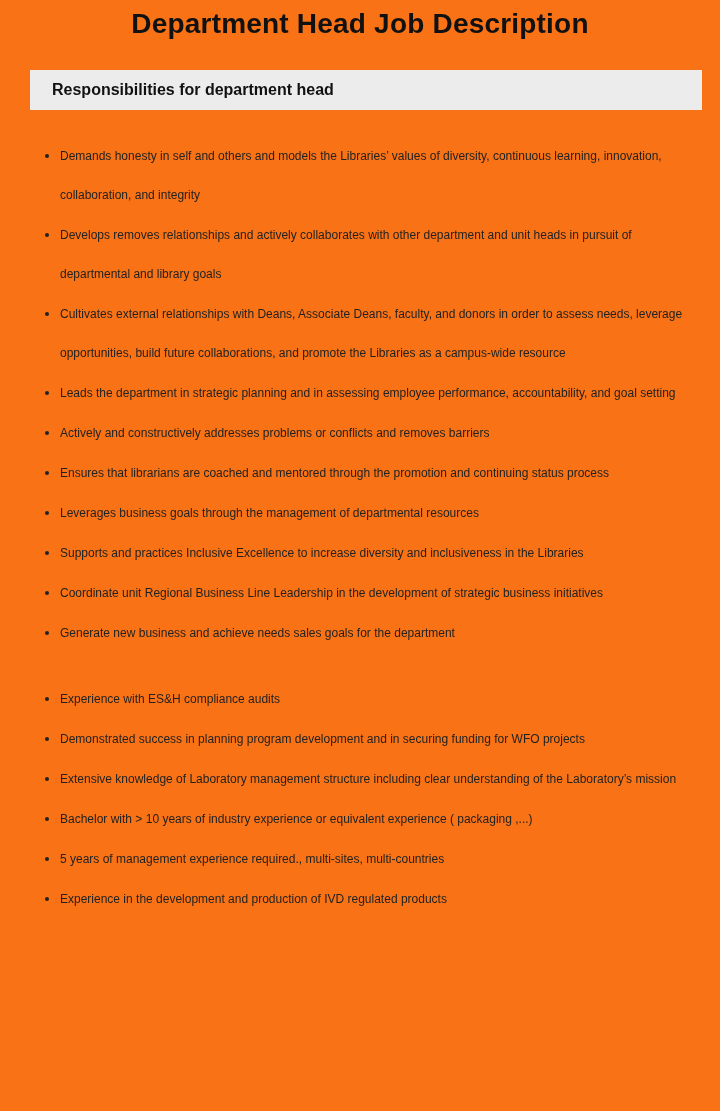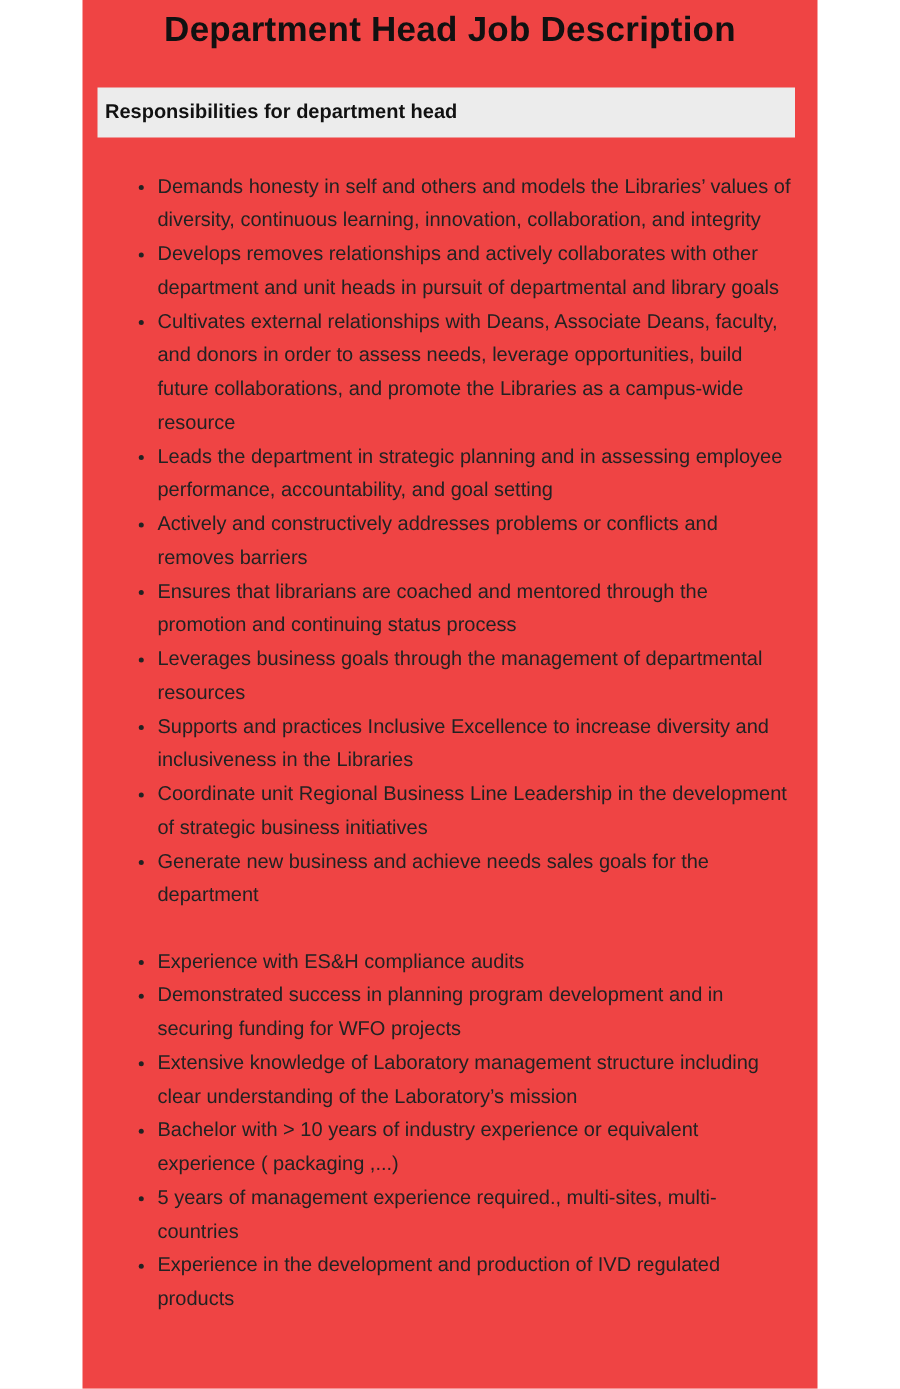--- a/index.html
+++ b/index.html
@@ -2,56 +2,56 @@
 <html><head>
 <meta charset="utf-8">
 <style>
   * { margin: 0; padding: 0; box-sizing: border-box; }
   html, body {
     background: #ffffff;
     font-family: "Liberation Sans", "DejaVu Sans", sans-serif;
     color: #1f1f1f;
   }
   .page {
-    width: 588px;
+    width: 720px;
     min-height: 1111px;
     margin: 0 auto;
-    background: #ef4444;
+    background: #f97316;
     padding: 0 0 30px 0;
   }
   .page-title {
     font-size: 28px;
     font-weight: 700;
     text-align: center;
     letter-spacing: 0.2px;
     padding: 8px 20px 0 20px;
     color: #111111;
   }
   .intro {
     font-size: 16px;
     line-height: 27px;
     padding: 30px 20px 0 20px;
     color: #222222;
   }
   .section-header {
-    margin: 30px 18px 0 12px;
+    margin: 30px 18px 0 30px;
     background: #ececec;
     font-size: 16px;
     font-weight: 700;
     color: #111111;
-    padding: 11px 6px;
+    padding: 11px 22px;
   }
   ul.bullets {
     margin: 26px 20px 0 20px;
     padding-left: 40px;
     list-style: disc;
   }
   ul.bullets li {
-    font-size: 16px;
-    line-height: 27px;
+    font-size: 12px;
+    line-height: 39px;
     color: #222222;
     margin: 0;
   }
   ul.bullets li::marker {
     color: #222222;
     font-size: 14px;
   }
 </style>
 </head>
 <body>

